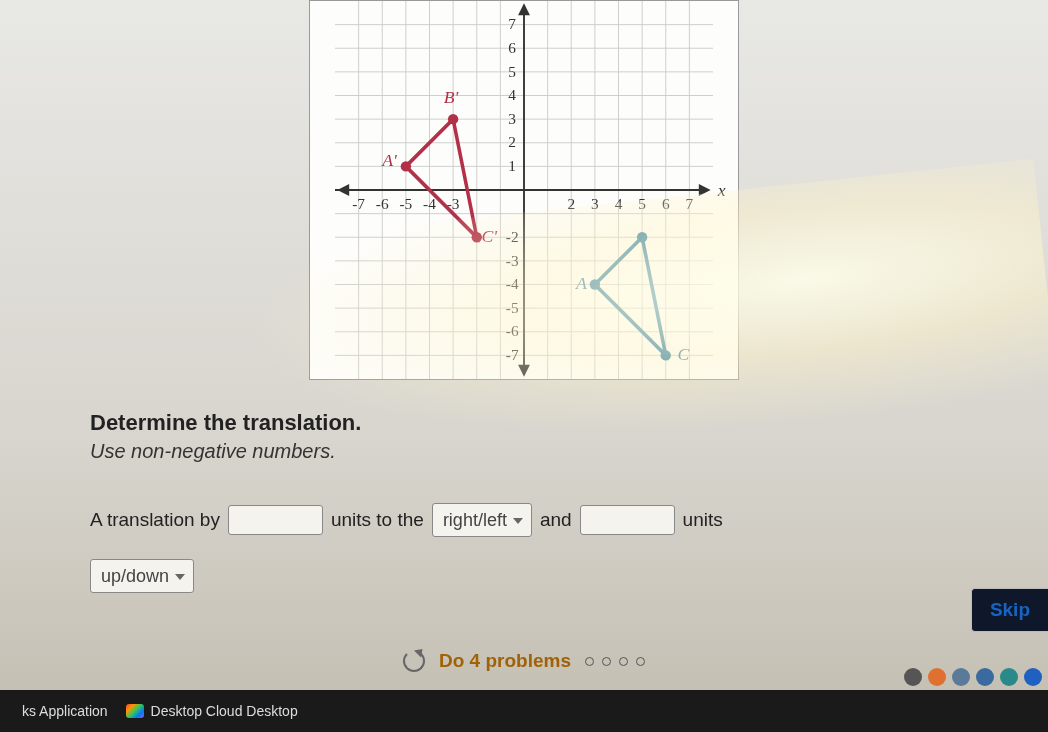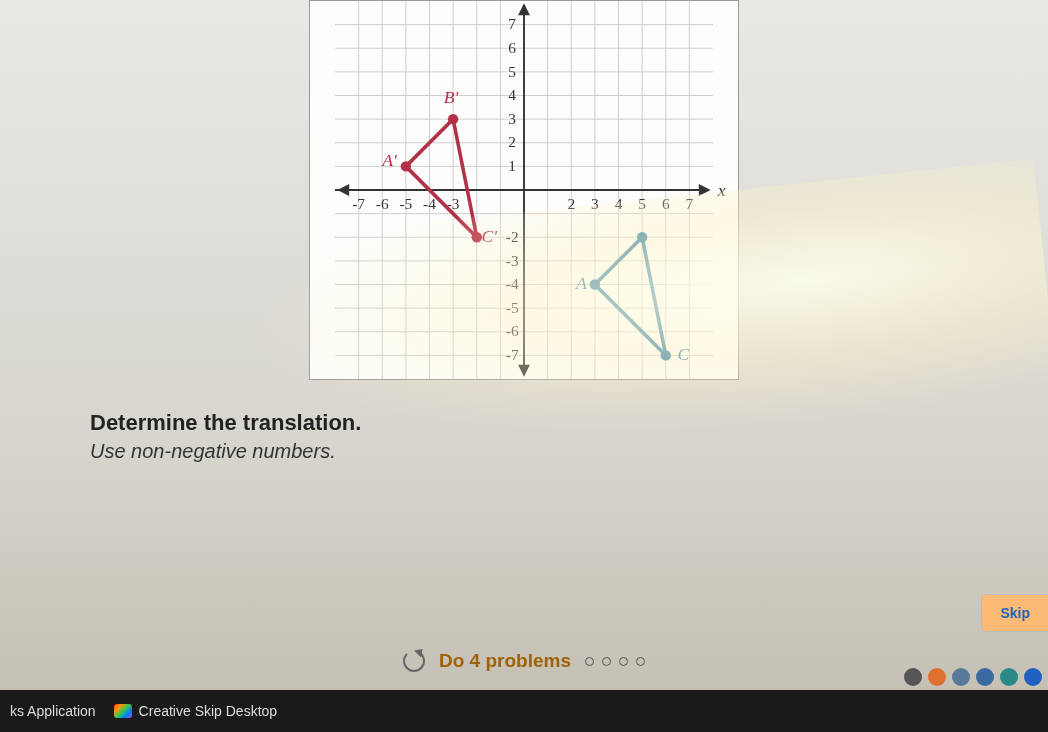--- a/index.html
+++ b/index.html
@@ -100,41 +100,41 @@
 .dots { display: flex; gap: 8px; }
 .dot {
   width: 9px; height: 9px;
   border: 1.5px solid #555;
   border-radius: 50%;
 }
 .skip-btn {
   position: absolute;
   right: 0;
   bottom: 100px;
-  background: #fdba74;
+  background: #0f172a;
   border: 1px solid #bbb;
   border-right: none;
   border-radius: 4px 0 0 4px;
   padding: 10px 18px;
-  font-size: 14px;
+  font-size: 19px;
   font-weight: 600;
   color: #1865c1;
 }
 .taskbar {
   position: absolute;
   bottom: 0;
   left: 0;
   right: 0;
   height: 42px;
   background: #1a1a1a;
   display: flex;
   align-items: center;
   color: #ddd;
   font-size: 14px;
-  padding: 0 10px;
+  padding: 0 22px;
   gap: 18px;
 }
 .taskbar .task-item { display: flex; align-items: center; gap: 7px; }
 .cc-icon {
   width: 18px; height: 14px;
   background: linear-gradient(135deg,#ff3b30,#ff9500,#34c759,#007aff,#af52de);
   border-radius: 3px;
 }
 .tray {
   position: absolute;
@@ -256,20 +256,35 @@
         </g>
       </svg>
     </div>
   </div>
 
   <div class="prompt-block">
     <div class="prompt-title">Determine the translation.</div>
     <div class="prompt-sub">Use non-negative numbers.</div>
   </div>
 
+  <div class="answer-row">
+    <span class="txt">A translation by</span>
+    <input class="small-input" style="">
+    <span class="txt">units to the</span>
+    <span class="dropdown">
+      <span>right/left</span>
+    </span>
+    <span class="txt">and</span>
+    <input class="small-input" style="">
+    <span class="txt">units</span>
+    <div style="flex-basis:100%;height:6px"></div>
+    <span class="dropdown">
+      <span>up/down</span>
+    </span>
+  </div>
 </div>
 
 <div class="glare"></div>
 
 <div class="skip-btn">Skip</div>
 
 <div class="footer-bar">
   <span class="reload-icon"></span>
   <span>Do 4 problems</span>
   <span class="dots">
@@ -288,15 +303,15 @@
   <span class="tray-dot" style="background:#2a8a8a"></span>
   <span class="tray-dot" style="background:#2060c0"></span>
 </div>
 
 <div class="taskbar">
   <div class="task-item">
     <span>ks Application</span>
   </div>
   <div class="task-item">
     <span class="cc-icon"></span>
-    <span>Creative Skip Desktop</span>
+    <span>Desktop Cloud Desktop</span>
   </div>
 </div>
 
 </body></html>

